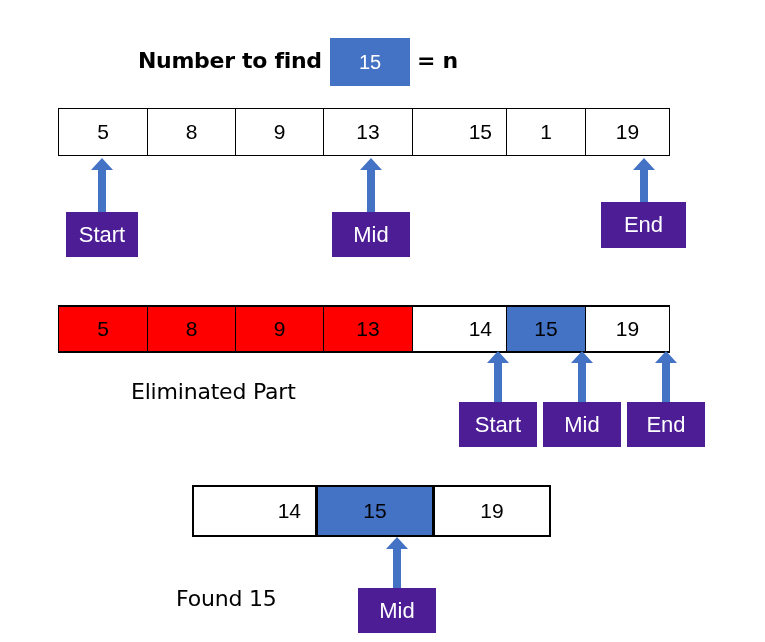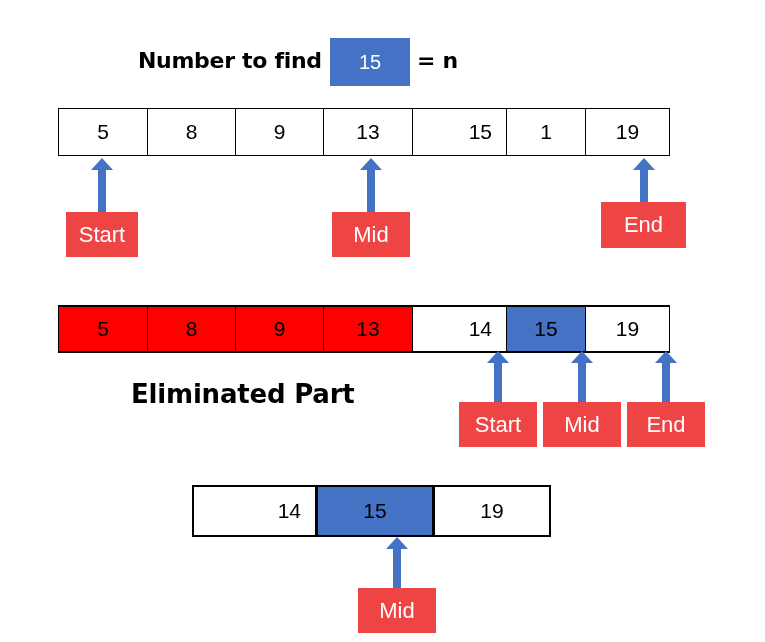--- a/index.html
+++ b/index.html
@@ -99,21 +99,21 @@
     border-left: 11px solid transparent;
     border-right: 11px solid transparent;
     border-bottom: 12px solid #4472C4;
   }
   .arrow-shaft {
     width: 8px;
     margin: 0 auto;
     background: #4472C4;
   }
   .pointer-box {
-    background: #ef4444;
+    background: #4c1d95;
     color: #ffffff;
     font-size: 22px;
     display: flex;
     align-items: center;
     justify-content: center;
     box-sizing: border-box;
   }
 
   
   #pointer-start-1 { left: 66px;  top: 158px; }
@@ -143,22 +143,22 @@
 
   
   #pointer-mid-3 { left: 358px; top: 537px; }
   #pointer-mid-3 .arrow-shaft { height: 39px; }
   #pointer-mid-3 .pointer-box { width: 78px; height: 45px; }
 
   
   .caption {
     position: absolute;
     font-family: "DejaVu Sans", sans-serif;
-    font-weight: bold;
-    font-size: 26px;
+    font-weight: normal;
+    font-size: 22px;
     color: #000000;
     white-space: nowrap;
     letter-spacing: -0.2px;
   }
   #caption-eliminated { left: 131px; top: 379px; }
   #caption-found      { left: 176px; top: 586px; }
 </style>
 </head>
 <body>
 
@@ -297,14 +297,15 @@
   <div class="pointer" id="pointer-mid-3">
     <div class="arrow">
       <div class="arrow-head"></div>
       <div class="arrow-shaft"></div>
     </div>
     <div class="pointer-box">
       <span>Mid</span>
     </div>
   </div>
 
+  <div class="caption" id="caption-found">Found 15</div>
 
 </div>
 
 </body></html>

